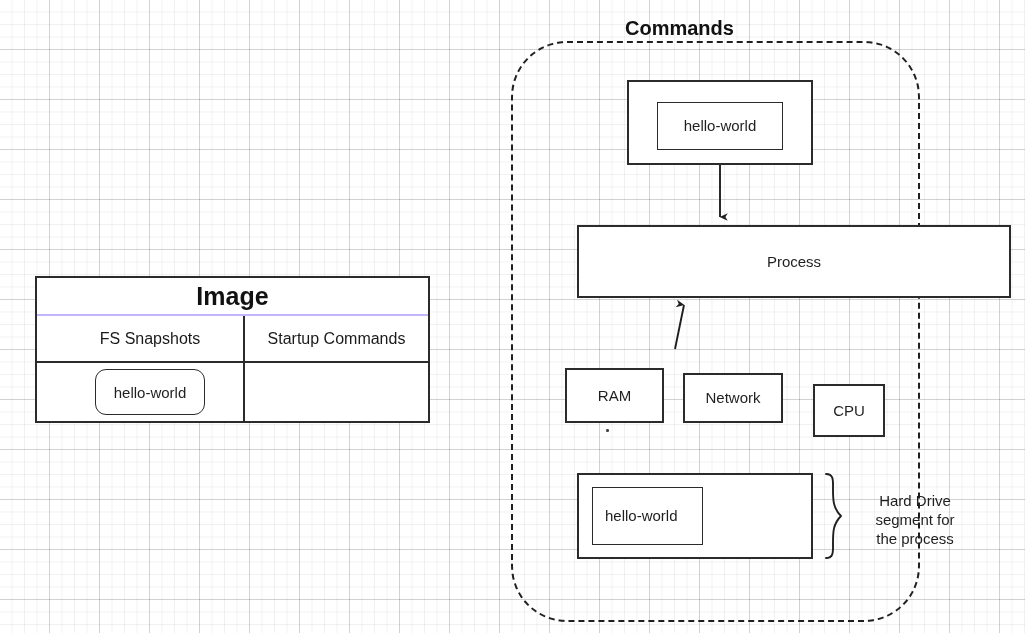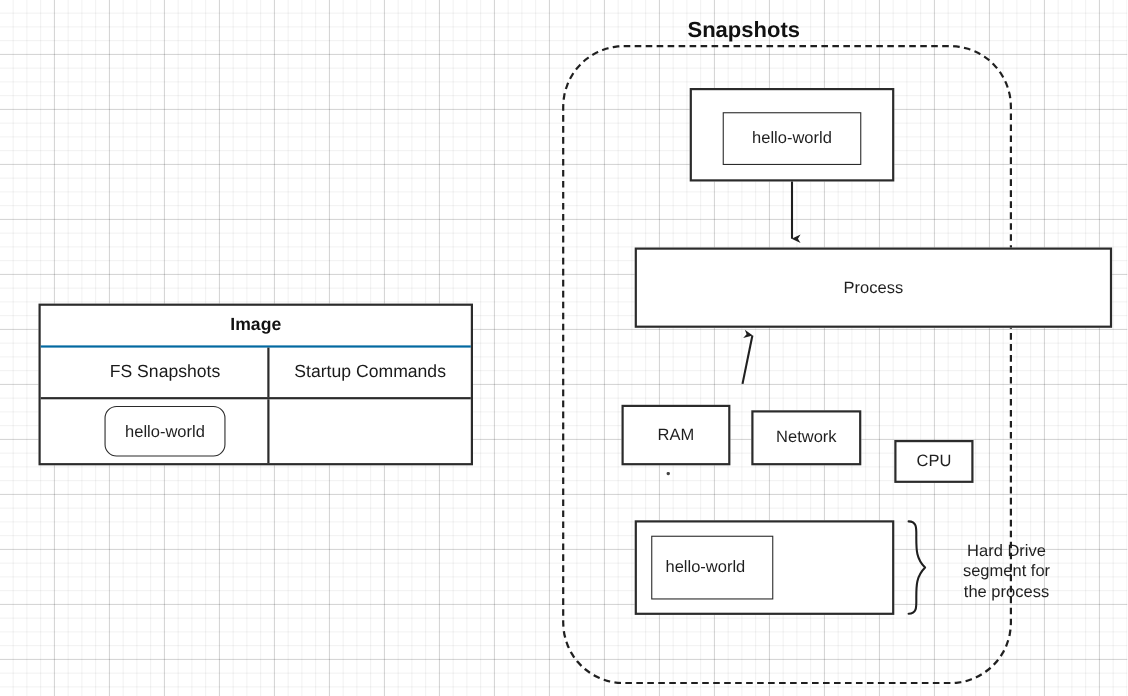--- a/index.html
+++ b/index.html
@@ -59,25 +59,25 @@
     width: 395px;
     height: 147px;
     box-sizing: border-box;
     border: 2px solid #2b2b2b;
     background: #ffffff;
     display: flex;
     flex-direction: column;
   }
   #image-title-row {
     height: 36px;
-    border-bottom: 2px solid #0369a1;
-    display: flex;
-    align-items: center;
-    justify-content: center;
-    font-size: 16px;
+    border-bottom: 2px solid #c4b5fd;
+    display: flex;
+    align-items: center;
+    justify-content: center;
+    font-size: 25px;
     font-weight: bold;
     color: #111;
   }
   #image-header-row {
     height: 45px;
     border-bottom: 2px solid #2b2b2b;
     display: flex;
   }
   #image-body-row {
     flex: 1;
@@ -154,21 +154,21 @@
   }
 
   
   #kernel-box {
     left: 577px; top: 225px; width: 434px; height: 73px;
   }
 
   
   #ram-box     { left: 565px; top: 368px; width: 99px;  height: 55px; }
   #network-box { left: 683px; top: 373px; width: 100px; height: 50px; text-align: right; }
-  #cpu-box     { left: 813px; top: 400px; width: 72px;  height: 39px; }
+  #cpu-box     { left: 813px; top: 384px; width: 72px;  height: 53px; }
   #ram-dot {
     position: absolute;
     left: 606px; top: 429px;
     width: 2.5px; height: 2.5px;
     background: #444;
     border-radius: 50%;
   }
 
   
   #hd-outer { left: 577px; top: 473px; width: 236px; height: 86px; }
@@ -205,21 +205,21 @@
     </div>
 
     <div id="image-body-row">
       <div class="col-left">
         <div class="pill" id="fs-pill">hello-world</div>
       </div>
     </div>
   </div>
 
   <div id="container-boundary"></div>
-  <div id="container-label">Snapshots</div>
+  <div id="container-label">Commands</div>
 
   <div class="node" id="process-outer"></div>
   <div class="node thin" id="process-inner">hello-world</div>
 
   <div class="node" id="kernel-box">Process</div>
 
   <div class="node" id="ram-box">RAM</div>
   <div class="node" id="network-box">Network</div>
   <div class="node" id="cpu-box">CPU</div>
   <div id="ram-dot"></div>

